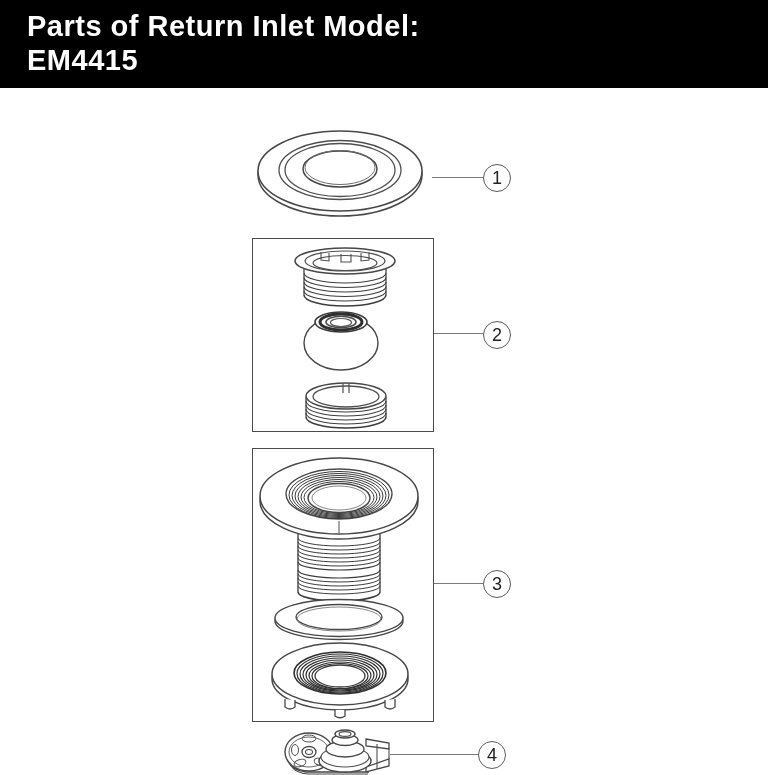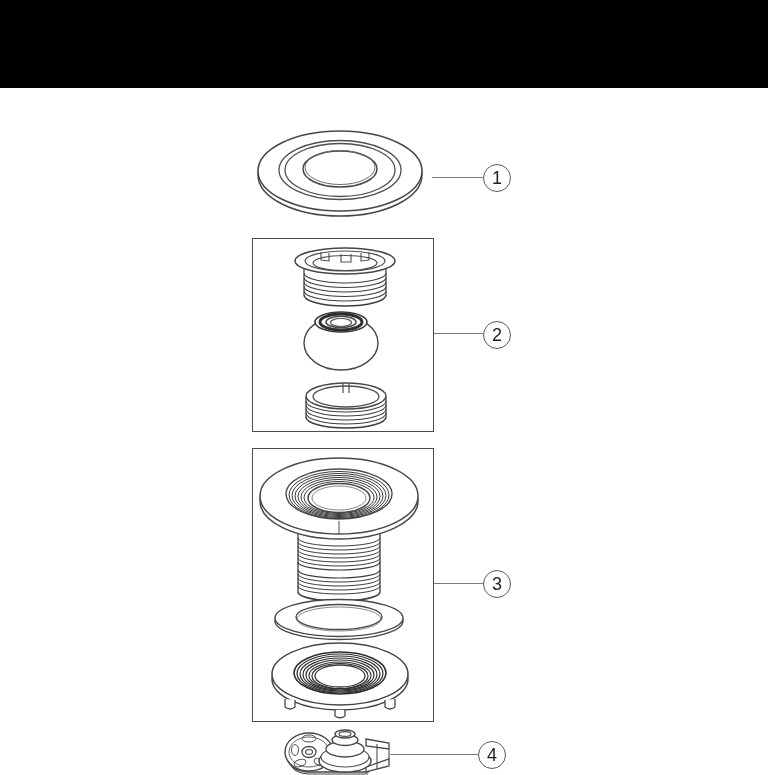--- a/index.html
+++ b/index.html
@@ -28,20 +28,22 @@
     font-size:18px;color:#222222;background:#ffffff;font-weight:400;
   }
   svg{display:block;}
 </style>
 </head>
 <body>
 
 <div class="canvas">
 
   <div class="header">
+    <div class="t">Parts of Return Inlet Model:</div>
+    <div class="t">EM4415</div>
   </div>
 
   <svg class="abs" style="left:256px;top:129px;" width="170" height="92" viewBox="0 0 170 92">
     <ellipse cx="84" cy="46" rx="82" ry="41" fill="none" stroke="#474747" stroke-width="1.5"></ellipse>
     <ellipse cx="84" cy="42" rx="82" ry="40" fill="#ffffff" stroke="#474747" stroke-width="1.5"></ellipse>
     <ellipse cx="84" cy="41" rx="61" ry="29.5" fill="none" stroke="#4f4f4f" stroke-width="1.3"></ellipse>
     <ellipse cx="84" cy="41" rx="55" ry="26.5" fill="none" stroke="#4f4f4f" stroke-width="1.3"></ellipse>
     <ellipse cx="84" cy="40" rx="37" ry="18" fill="#ffffff" stroke="#474747" stroke-width="1.5"></ellipse>
     <ellipse cx="84" cy="38.5" rx="35" ry="17" fill="none" stroke="#6b6b6b" stroke-width="1"></ellipse>
   </svg>

